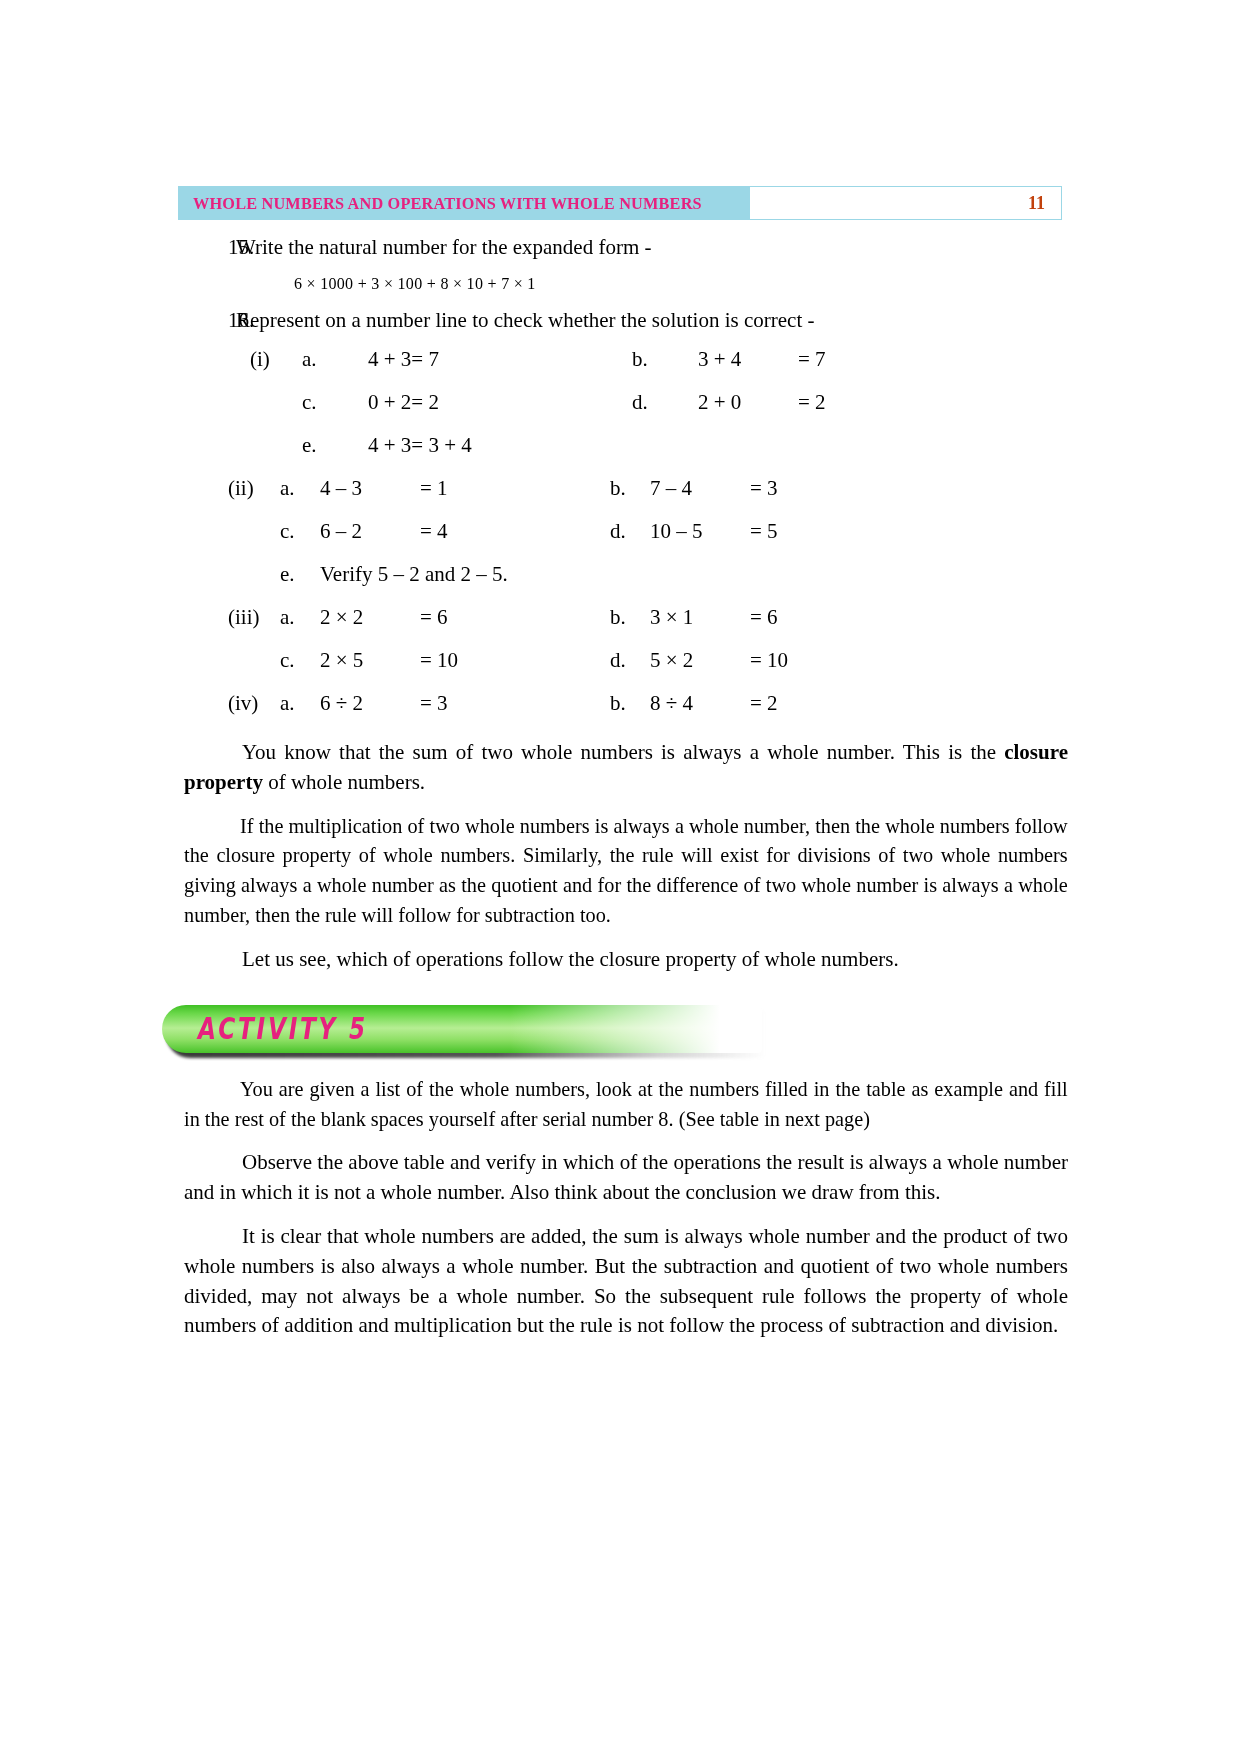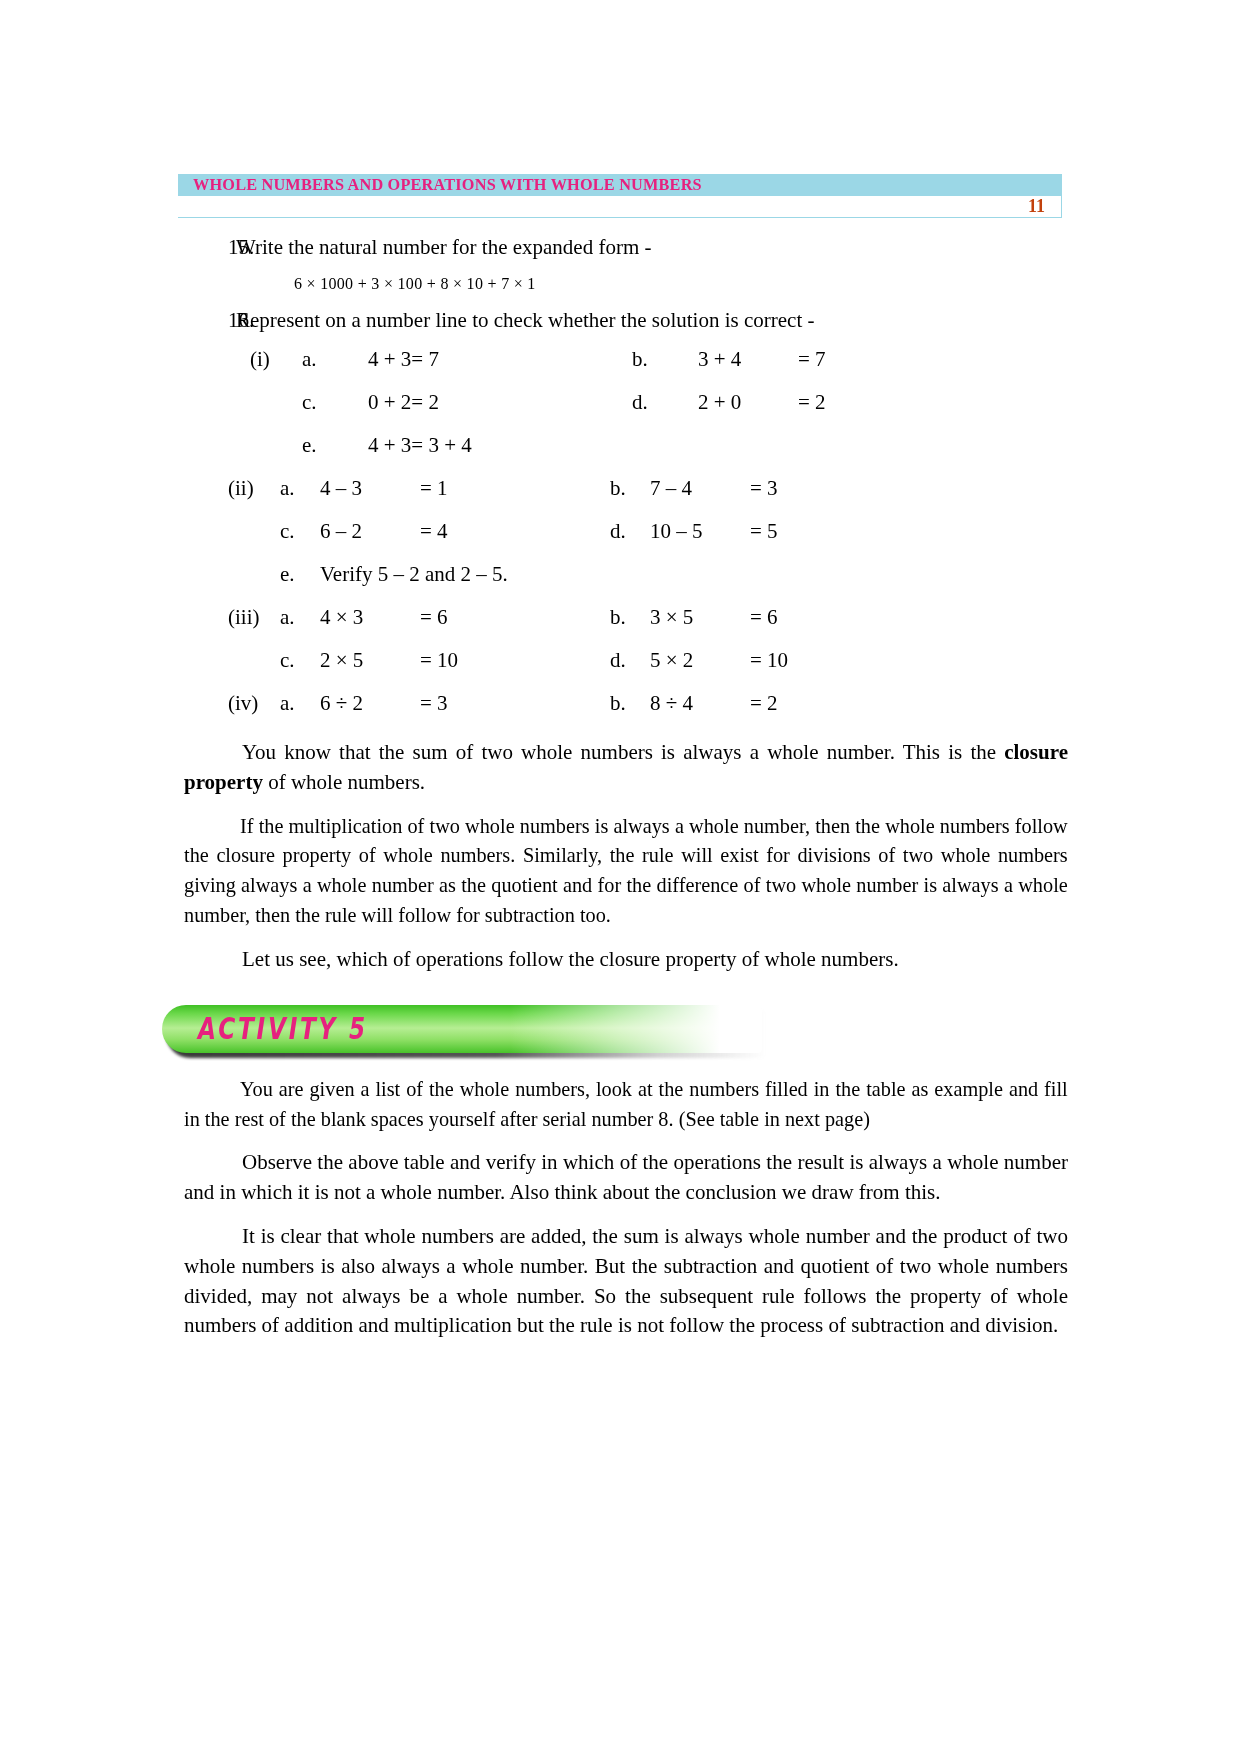--- a/index.html
+++ b/index.html
@@ -21,27 +21,26 @@
     left: 0; top: 0;
     width: 1240px;
     height: 1755px;
     background: #ffffff;
   }
 
   
   .header-bar {
     position: absolute;
     left: 178px;
-    top: 174px;
+    top: 186px;
     width: 884px;
     height: 34px;
     display: flex;
     align-items: stretch;
     box-sizing: border-box;
-    flex-direction: column;
   }
   .header-title-cell {
     background: #9bd7e6;
     display: flex;
     align-items: center;
     padding-left: 15px;
     padding-right: 10px;
     white-space: nowrap;
   }
   .header-title-cell .htext {
@@ -314,26 +313,26 @@
           <span class="eq-joined">Verify 5 – 2  and 2 – 5.</span>
         </span>
       </div>
     </div>
 
     <div class="roman-block">
       <div class="roman-line">
         <span class="rn indent-ii">(iii)</span>
         <span class="col-a">
           <span class="lbl">a.</span>
-          <span class="eqL">4 × 3</span>
+          <span class="eqL">2 × 2</span>
           <span class="eqR">= 6</span>
         </span>
         <span class="col-b">
           <span class="lbl">b.</span>
-          <span class="eqL">3 × 5</span>
+          <span class="eqL">3 × 1</span>
           <span class="eqR">= 6</span>
         </span>
       </div>
       <div class="roman-line">
         <span class="rn indent-ii"></span>
         <span class="col-a">
           <span class="lbl">c.</span>
           <span class="eqL">2 × 5</span>
           <span class="eqR">= 10</span>
         </span>

